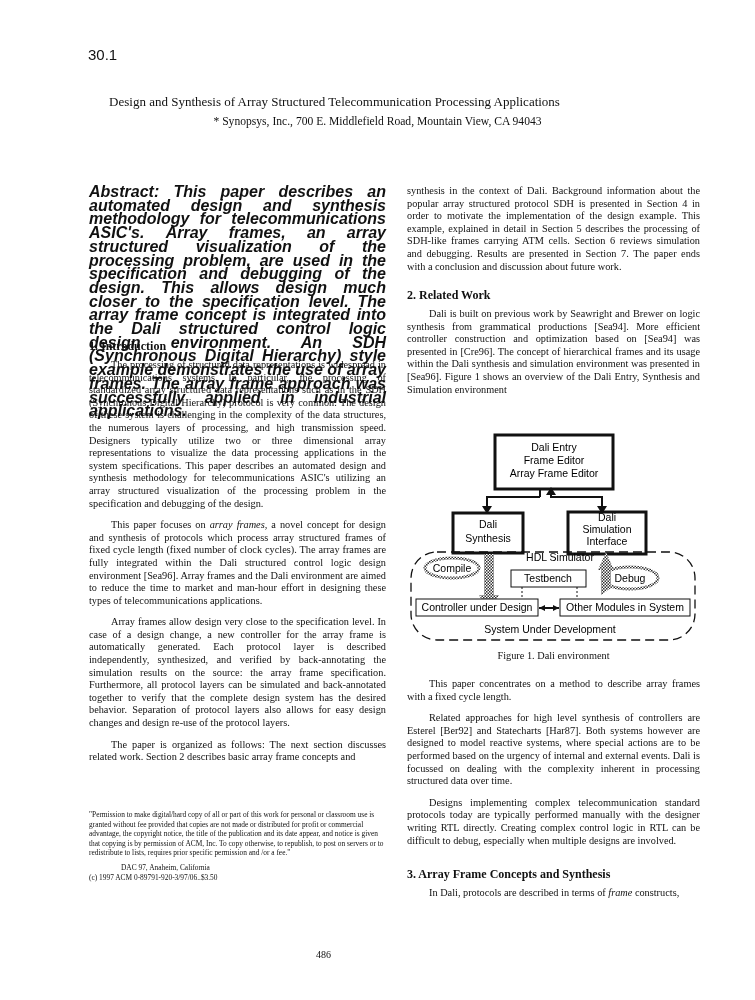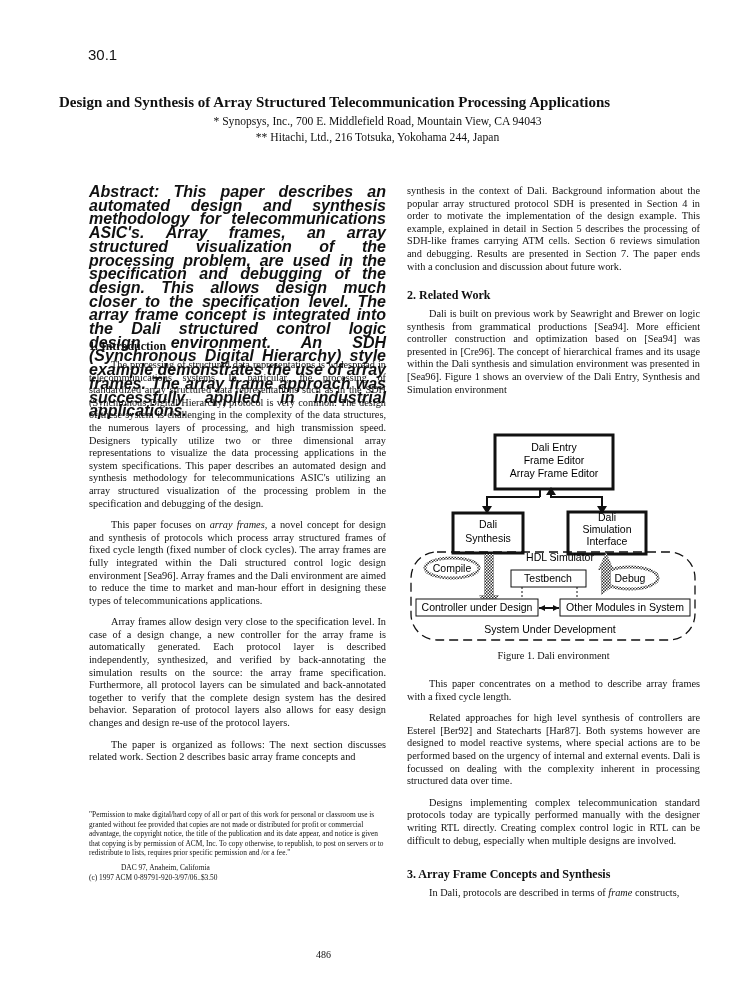--- a/index.html
+++ b/index.html
@@ -1,19 +1,19 @@
 <!DOCTYPE html>
 <html><head>
 <meta charset="utf-8">
 <style>
   html, body { margin: 0; padding: 0; background: #ffffff; }
   body { width: 755px; height: 1000px; position: relative; overflow: hidden; color: #111; font-family: "Liberation Serif", serif; }
   .abs { position: absolute; }
   .session { left: 88px; top: 46px; font-family: "Liberation Sans", sans-serif; font-size: 15px; }
-  .title { left: 0; width: 669px; top: 94px; text-align: center; font-weight: bold; font-size: 15px; }
+  .title { left: 0; width: 669px; top: 94px; text-align: center; font-weight: normal; font-size: 13px; }
   .authors { left: 0; width: 755px; top: 114px; text-align: center; font-size: 11.6px; line-height: 16px; }
   .col { font-size: 10.3px; line-height: 12.6px; text-align: justify; }
   .left { left: 89px; width: 297px; }
   .right { left: 407px; width: 293px; }
   .abstract { font-family: "Liberation Sans", sans-serif; font-style: italic; font-size: 16px; line-height: 13.7px; text-align: justify; font-weight: bold; }
   .abstract b { font-style: italic; }
   .hd { font-weight: bold; font-size: 12px; }
   p { margin: 0; }
   .ind { text-indent: 22px; }
   .fn { font-size: 7.4px; line-height: 9.6px; text-align: left; }
@@ -22,21 +22,20 @@
   .figcap { left: 407px; width: 293px; top: 650px; text-align: center; font-size: 10.3px; font-family: Liberation Serif, serif; }
 </style>
 </head>
 <body>
 
 <div class="abs session">30.1</div>
 
 <div class="abs title">Design and Synthesis of Array Structured Telecommunication Processing Applications</div>
 <div class="abs authors">
   <div>* Synopsys, Inc., 700 E. Middlefield Road, Mountain View, CA 94043</div>
-  <div>** Hitachi, Ltd., 216 Totsuka, Yokohama 244, Japan</div>
 </div>
 
 <div class="abs left abstract" style="top:185px;">
   <span>Abstract: This paper describes an automated design and synthesis methodology for telecommunications ASIC's. </span><b>Array frames</b><span>, an array structured visualization of the processing problem, are used in the specification and debugging of the design. This allows design much closer to the specification level. The array frame concept is integrated into the </span><b>Dali</b><span> structured control logic design environment. An SDH (Synchronous Digital Hierarchy) style example demonstrates the use of array frames. The array frame approach was successfully applied in industrial applications.</span>
 </div>
 
 <div class="abs left hd" style="top:339px;">1. Introduction</div>
 <div class="abs left col" style="top:359px;">
   <p class="ind">The processing of structured data representations is widespread in telecommunications systems. In particular, the processing of standardized array structured data representations such as in the SDH (Synchronous Digital Hierarchy) protocol is very common. The design of these system is challenging in the complexity of the data structures, the numerous layers of processing, and high transmission speed. Designers typically utilize two or three dimensional array representations to visualize the data processing applications in the system specifications. This paper describes an automated design and synthesis methodology for telecommunications ASIC's utilizing an array structured visualization of the processing problem in the specification and debugging of the design.</p>
   <p class="ind" style="margin-top:9px;"><span>This paper focuses on </span><i>array frames</i><span>, a novel concept for design and synthesis of protocols which process array structured frames of fixed cycle length (fixed number of clock cycles). The array frames are fully integrated within the Dali structured control logic design environment [Sea96]. Array frames and the Dali environment are aimed to reduce the time to market and man-hour effort in designing these types of telecommunications applications.</span></p>

